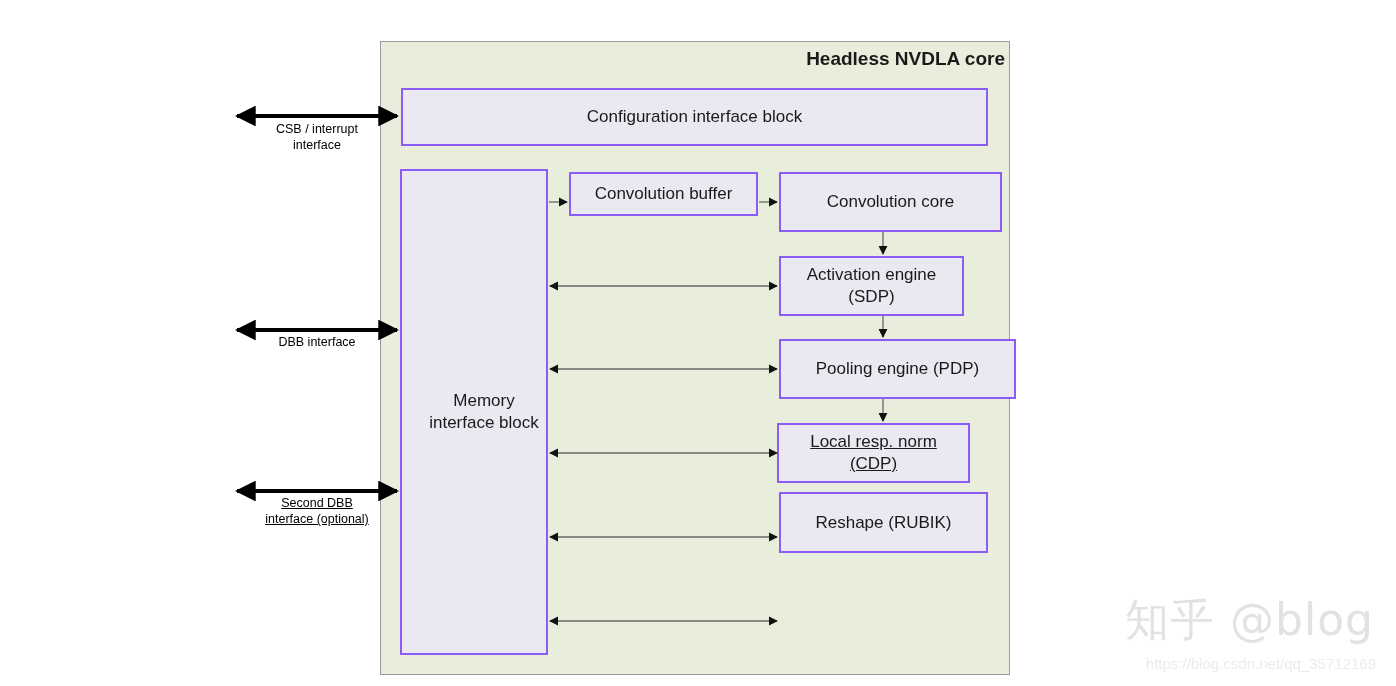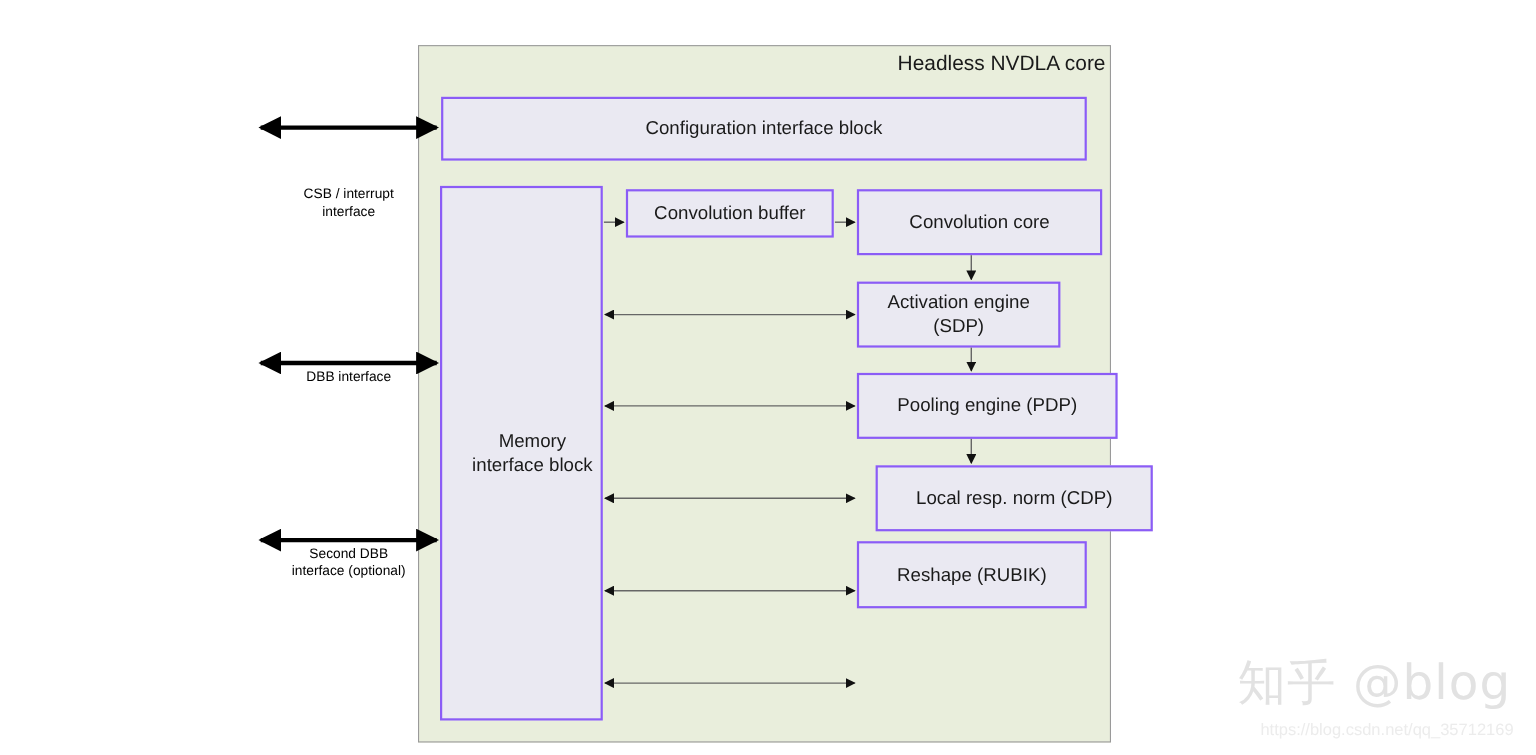--- a/index.html
+++ b/index.html
@@ -38,20 +38,21 @@
     border: 1px solid #9a9a9a;
     box-sizing: border-box;
   }
   .core-title {
     position: absolute;
     right: 4px;
     top: 6px;
     font-size: 19px;
     color: #1a1a1a;
     white-space: nowrap;
+    font-weight: bold;
   }
   
   .block {
     position: absolute;
     background: #eae9f2;
     border: 2px solid #8b5cf6;
     box-sizing: border-box;
     display: flex;
     align-items: center;
     justify-content: center;
@@ -121,21 +122,21 @@
   </div>
 
   <div class="block" style="left:779px; top:256px; width:185px; height:60px;">
     <span class="block-label">Activation engine (SDP)</span>
   </div>
 
   <div class="block" style="left:779px; top:339px; width:237px; height:60px;">
     <span class="block-label">Pooling engine (PDP)</span>
   </div>
 
-  <div class="block" style="left:796px; top:423px; width:252px; height:60px;">
+  <div class="block" style="left:777px; top:423px; width:193px; height:60px;text-decoration:underline;">
     <span class="block-label">Local resp. norm (CDP)</span>
   </div>
 
   <div class="block" style="left:779px; top:492px; width:209px; height:61px;justify-content:center;">
     <span class="block-label">Reshape (RUBIK)</span>
   </div>
 
 
   <svg class="svg-layer" viewBox="0 0 1396 686" xmlns="http://www.w3.org/2000/svg">
     <defs>
@@ -159,24 +160,24 @@
     <line x1="550" y1="369" x2="777" y2="369" stroke="#666666" stroke-width="1.3" marker-start="url(#arrowGray)" marker-end="url(#arrowGray)"></line>
     <line x1="550" y1="453" x2="777" y2="453" stroke="#666666" stroke-width="1.3" marker-start="url(#arrowGray)" marker-end="url(#arrowGray)"></line>
     <line x1="550" y1="537" x2="777" y2="537" stroke="#666666" stroke-width="1.3" marker-start="url(#arrowGray)" marker-end="url(#arrowGray)"></line>
     <line x1="550" y1="621" x2="777" y2="621" stroke="#666666" stroke-width="1.3" marker-start="url(#arrowGray)" marker-end="url(#arrowGray)"></line>
 
     <line x1="237" y1="116" x2="397" y2="116" stroke="#000000" stroke-width="4" marker-start="url(#arrowBlack)" marker-end="url(#arrowBlack)"></line>
     <line x1="237" y1="330" x2="397" y2="330" stroke="#000000" stroke-width="4" marker-start="url(#arrowBlack)" marker-end="url(#arrowBlack)"></line>
     <line x1="237" y1="491" x2="397" y2="491" stroke="#000000" stroke-width="4" marker-start="url(#arrowBlack)" marker-end="url(#arrowBlack)"></line>
   </svg>
 
-  <div class="ext-label" style="left:237px; top:121px; width:160px;margin-top:47px;">CSB / interrupt
+  <div class="ext-label" style="left:237px; top:121px; width:160px;">CSB / interrupt
 interface</div>
 
   <div class="ext-label" style="left:237px; top:334px; width:160px;">DBB interface</div>
 
-  <div class="ext-label" style="left:237px; top:495px; width:160px;">Second DBB
+  <div class="ext-label" style="left:237px; top:495px; width:160px;text-decoration:underline;">Second DBB
 interface (optional)</div>
 
   <div class="watermark">知乎 @blog</div>
   <div class="watermark-url">https://blog.csdn.net/qq_35712169</div>
 
 </div>
 
 </body></html>

